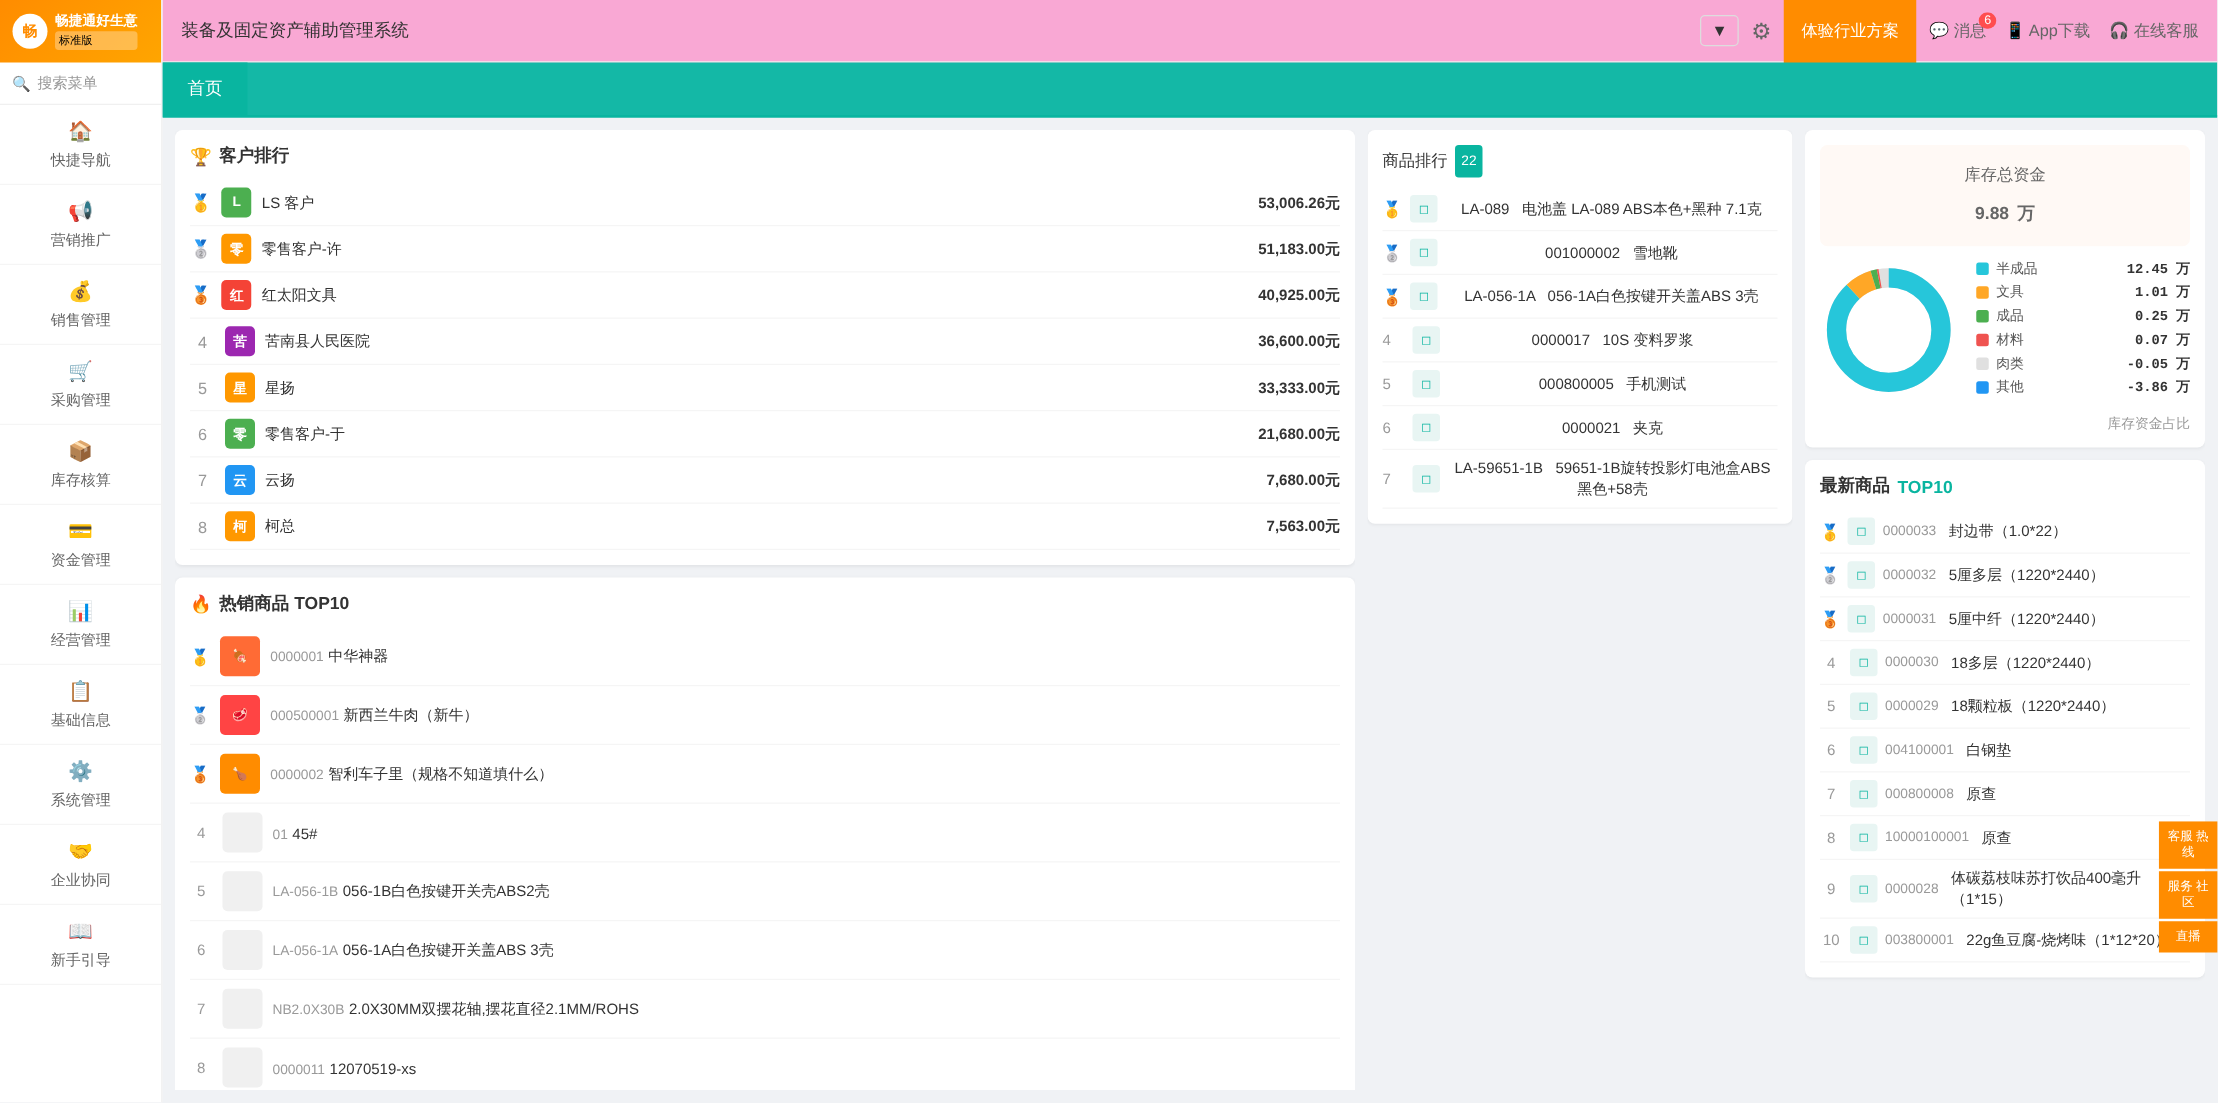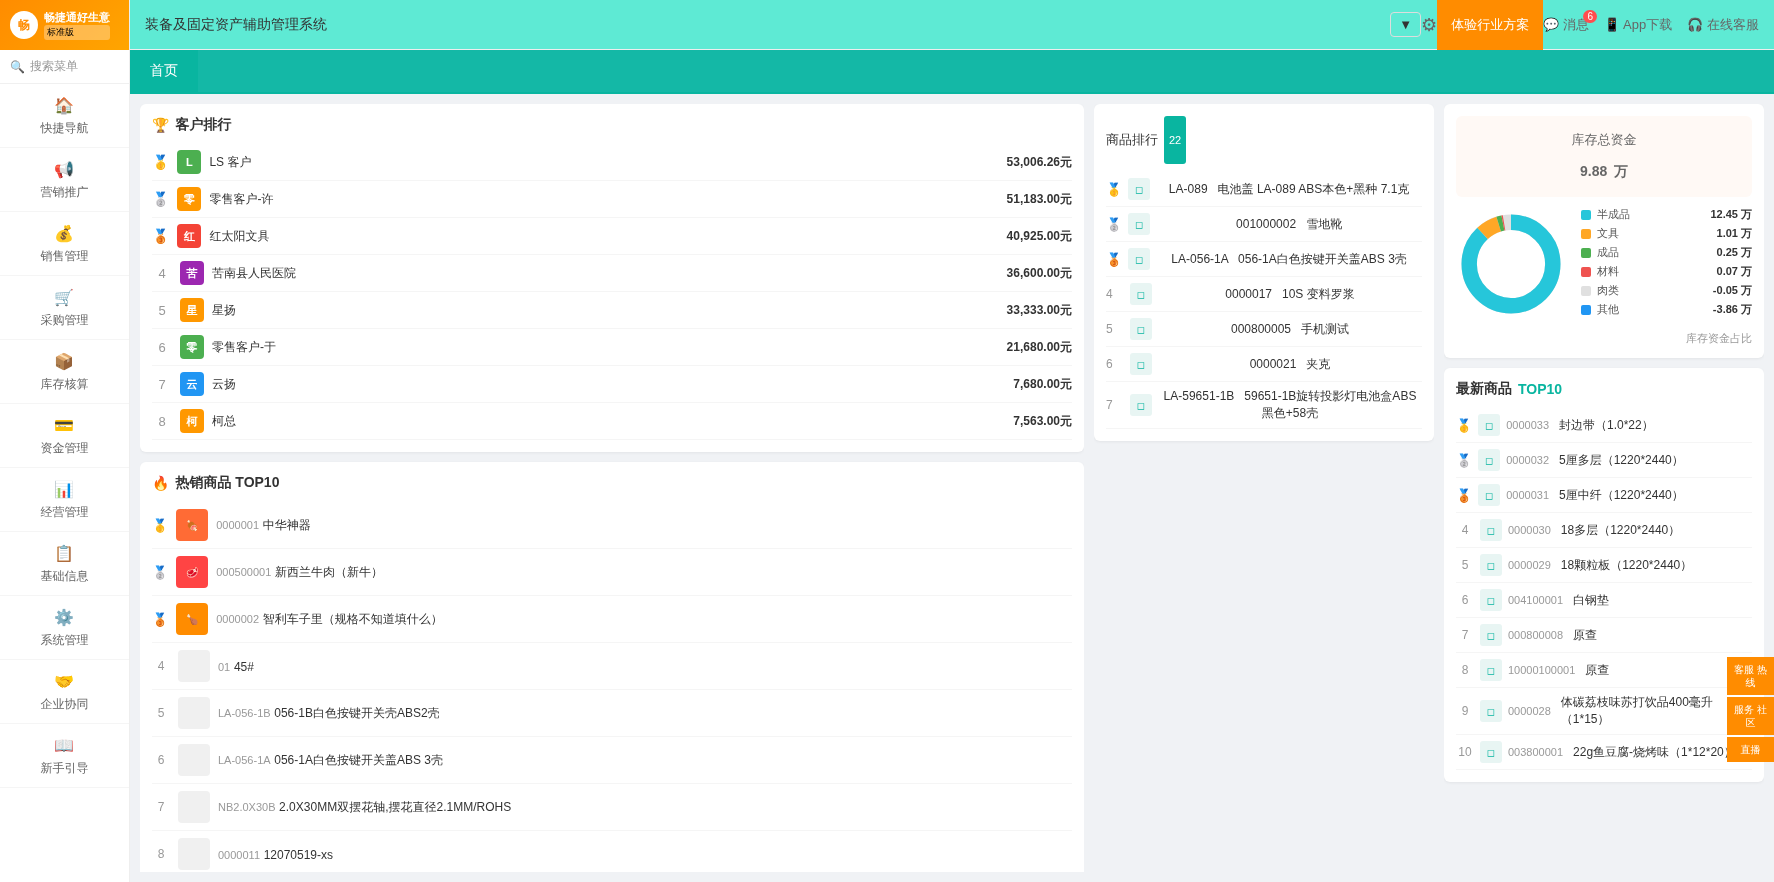--- a/index.html
+++ b/index.html
@@ -73,26 +73,27 @@
       width: 22px;
       height: 22px;
       display: flex;
       align-items: center;
       justify-content: center;
       font-size: 16px;
     }
 
     
     .topbar {
-      background: #5eead4;
+      background: #f9a8d4;
       height: 50px;
       display: flex;
       align-items: center;
       padding: 0 15px;
       border-bottom: 1px solid #eee;
+      gap: 10px;
       flex-shrink: 0;
     }
     .topbar-system-name {
       font-size: 14px;
       color: #333;
       flex: 1;
     }
     .topbar-dropdown {
       display: flex;
       align-items: center;
@@ -333,20 +334,21 @@
       font-size: 14px;
       color: #666;
     }
 
     
     .donut-area {
       display: flex;
       align-items: center;
       gap: 15px;
       margin-bottom: 10px;
+      font-family: Liberation Mono, monospace;
     }
     .donut-chart-container {
       position: relative;
       width: 110px;
       height: 110px;
       flex-shrink: 0;
     }
     .donut-legend {
       flex: 1;
     }
@@ -715,21 +717,21 @@
           </div>
         </div>
 
       </div>
     </div>
 
     <div class="middle-section">
       <div class="card">
         <div style="margin-bottom:8px;display:flex;align-items:center;gap:6px">
           <span style="font-size:13px;font-weight:normal;color:#333">商品排行</span>
-          <span style="background:#09b5a0;color:#fff;border-radius:3px;padding:18px 5px;font-size:11px">22</span>
+          <span style="background:#09b5a0;color:#fff;border-radius:3px;padding:7px 5px;font-size:11px">22</span>
         </div>
 
         <div class="middle-product-row">
           <span>🥇</span>
           <div class="mid-product-icon">◻</div>
           <span class="mid-product-info">
             <span>LA-089</span>
             &nbsp;
             <span>电池盖 LA-089 ABS本色+黑种 7.1克</span>
           </span>

